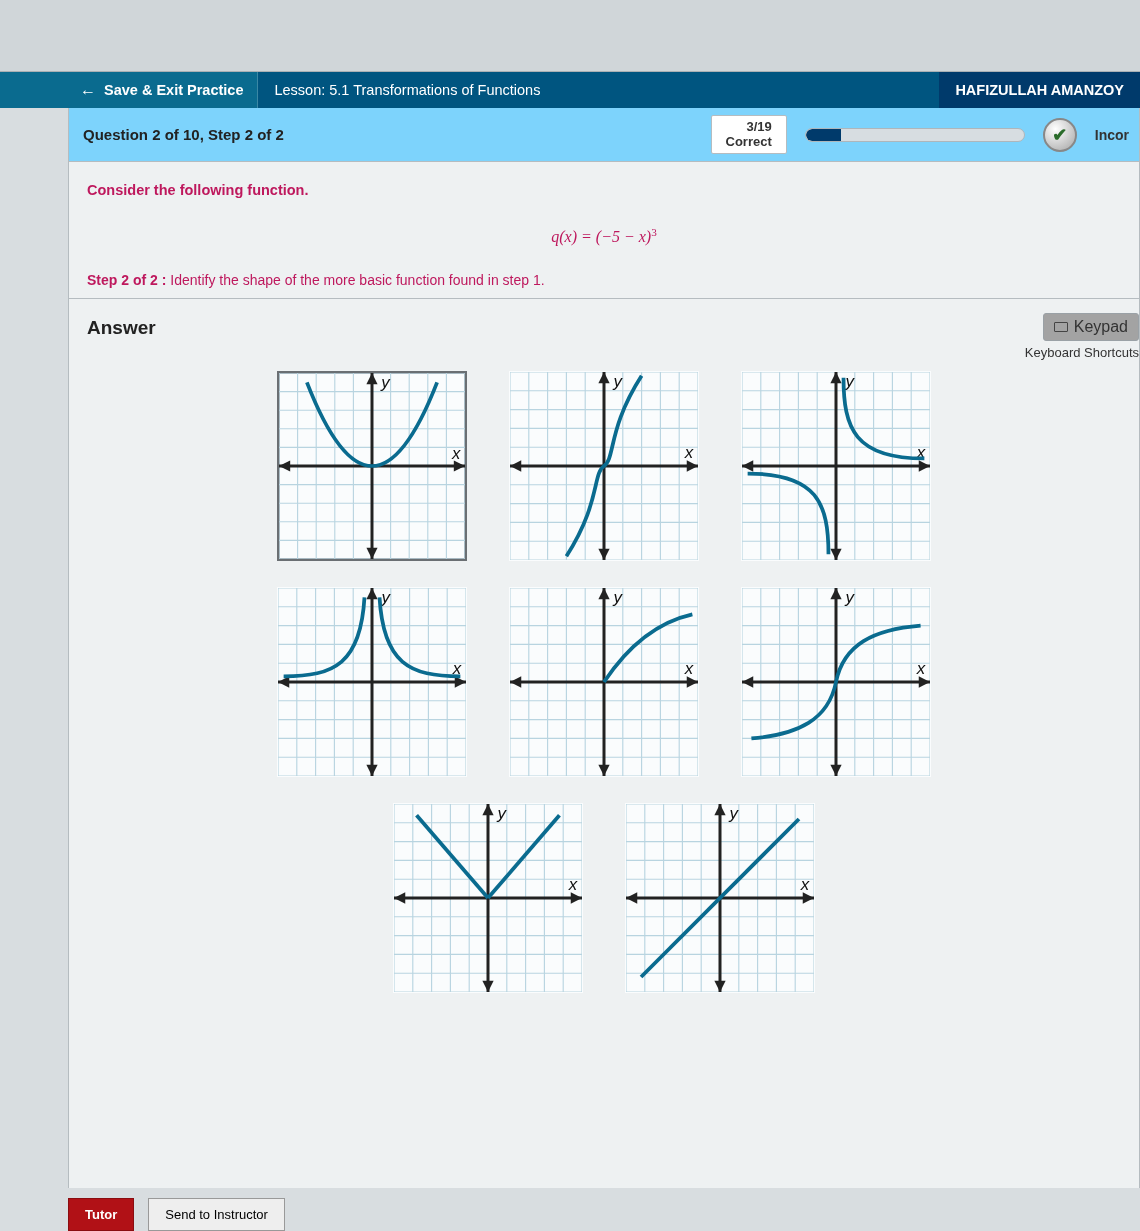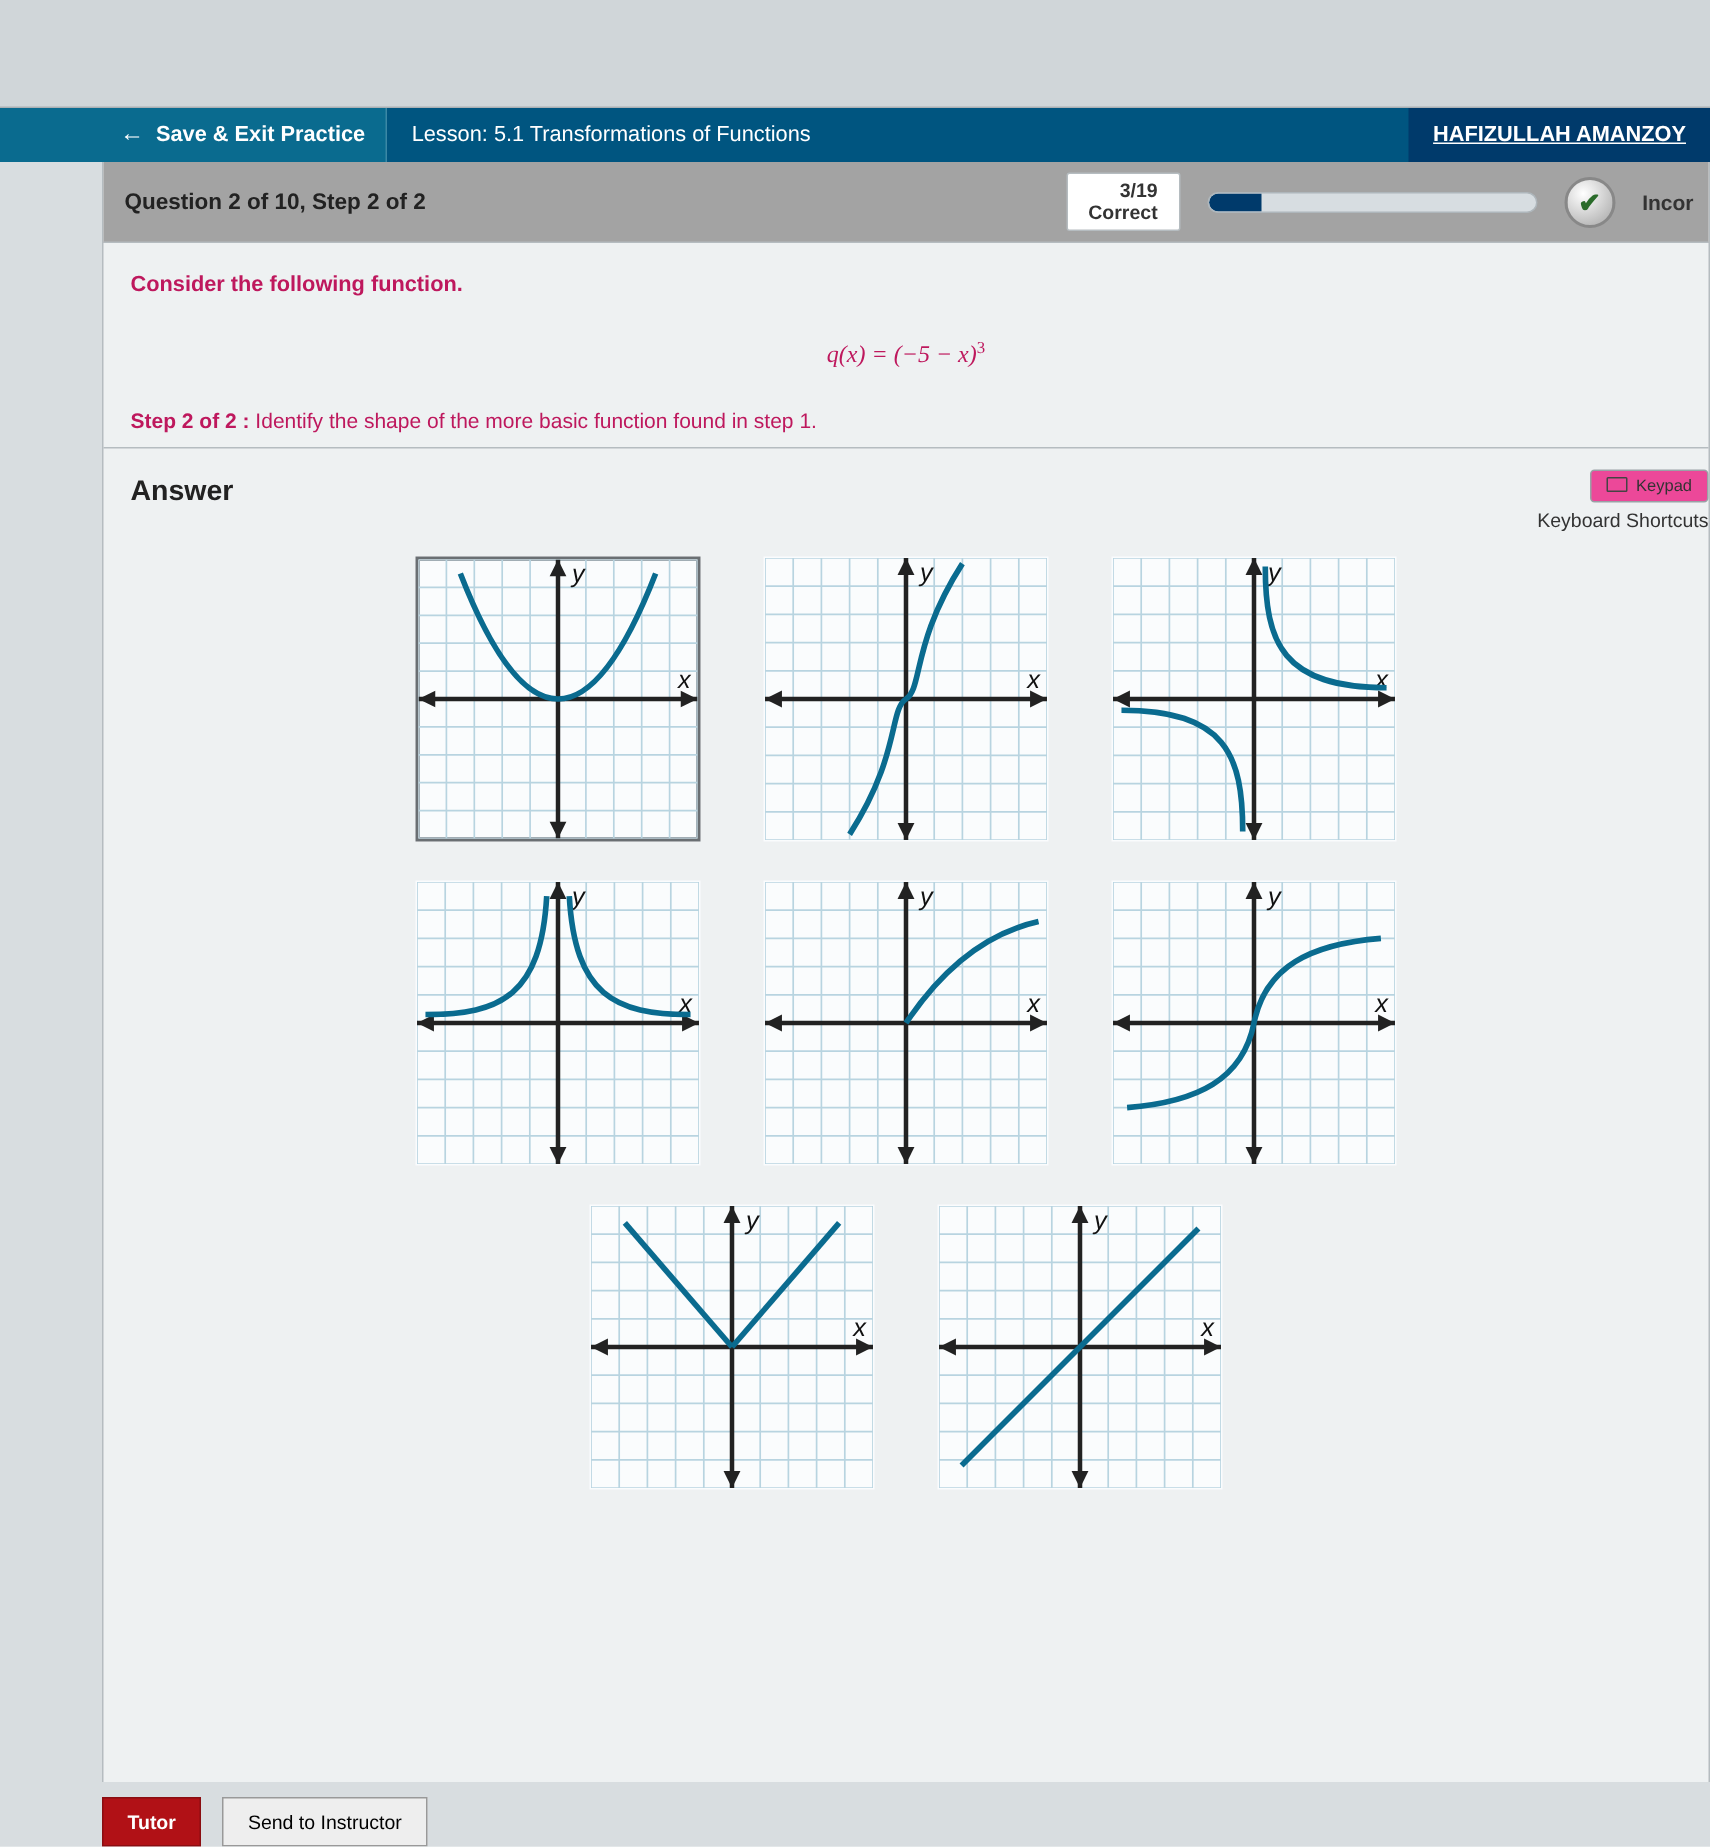--- a/index.html
+++ b/index.html
@@ -47,40 +47,39 @@
     padding: 0 16px;
     font-weight: 500;
   }
   .userbox {
     margin-left: auto;
     display: flex;
     align-items: center;
     padding: 0 16px;
     background: #003a6b;
     font-weight: 700;
-    text-decoration: underline;
   }
 
   .content-wrap {
     margin: 0 0 0 68px;
     width: 1072px;
     background: #eef1f2;
     border-left: 1px solid #b5bcc0;
     border-right: 1px solid #b5bcc0;
     min-height: 1080px;
     position: relative;
   }
 
   .qheader {
     display: flex;
     align-items: center;
     height: 54px;
     padding: 0 14px;
     border-bottom: 1px solid #b5bcc0;
-    background: #a3a3a3;
+    background: #7dd3fc;
     font-size: 15px;
     color: #222;
     font-weight: 700;
   }
   .qheader .title { flex: 0 0 auto; }
   .score-box {
     margin-left: auto;
     display: flex;
     align-items: center;
     gap: 18px;
@@ -159,27 +158,27 @@
   .keypad-group {
     position: absolute;
     right: 0;
     top: 14px;
     text-align: right;
     font-size: 13px;
     color: #333;
   }
   .keypad-btn {
     display: inline-flex;
-    align-items: flex-start;
+    align-items: center;
     gap: 6px;
     border: 1px solid #9aa1a6;
-    background: #ec4899;
+    background: #a3a3a3;
     padding: 4px 10px;
     border-radius: 3px;
-    font-size: 11px;
+    font-size: 16px;
     cursor: pointer;
     margin-bottom: 4px;
   }
   .kb-icon {
     width: 14px; height: 10px;
     border: 1.5px solid #444;
     border-radius: 1px;
     display: inline-block;
     position: relative;
   }

